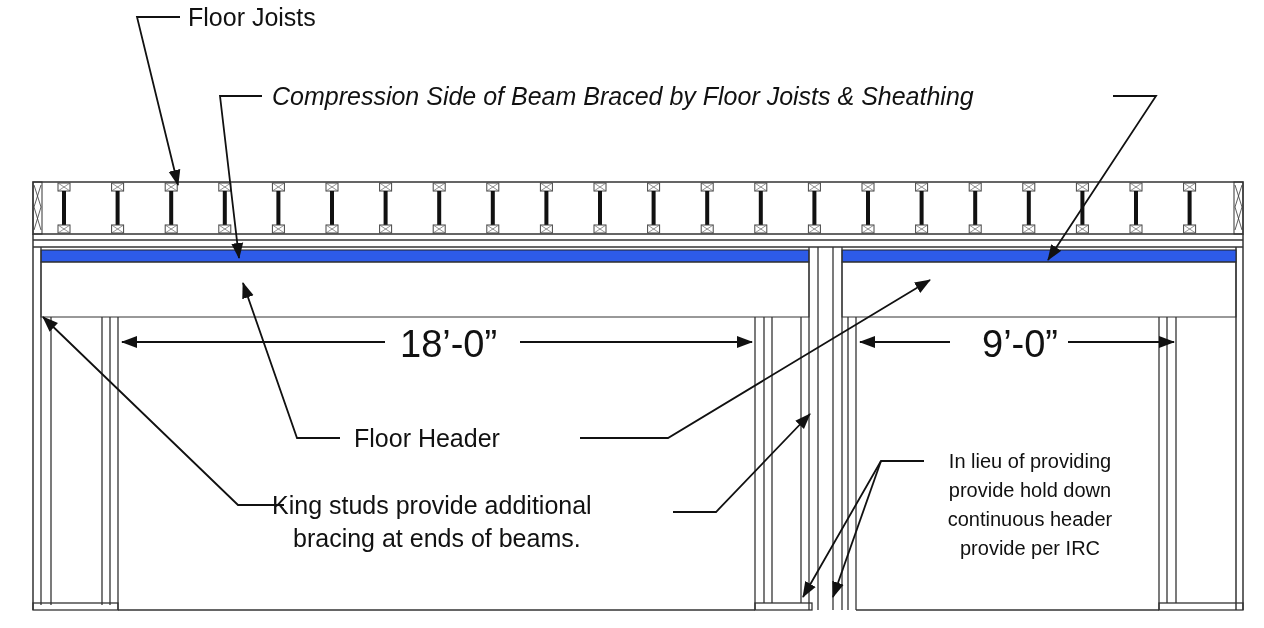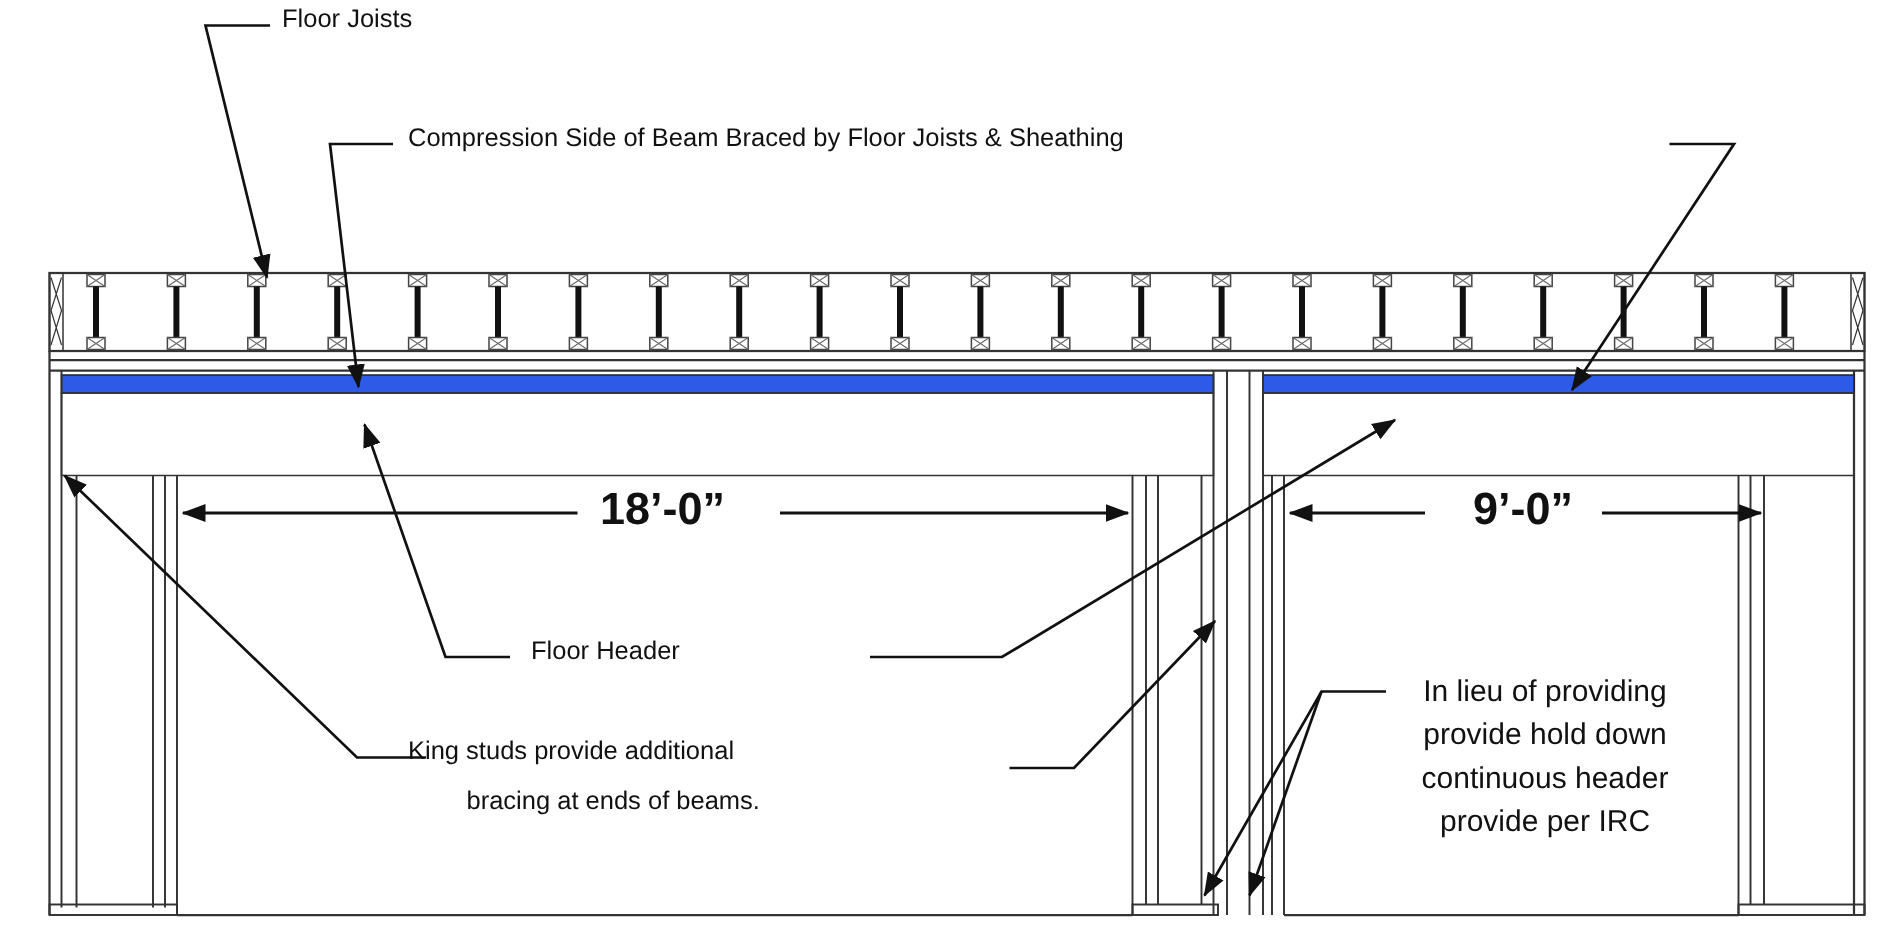--- a/index.html
+++ b/index.html
@@ -1,21 +1,21 @@
 <!DOCTYPE html>
 <html><head>
 <meta charset="utf-8">
 <style>
   html, body { margin: 0; padding: 0; background: #ffffff; }
   body { width: 1264px; height: 628px; position: relative; overflow: hidden;
          font-family: "Liberation Sans", sans-serif; }
   svg { position: absolute; left: 0; top: 0; }
   .lbl { position: absolute; color: #111; white-space: nowrap; font-family: "Liberation Sans", sans-serif; }
-  .lbl-big { font-size: 17px; }
-  .lbl-dim { font-size: 30px; font-weight: bold; }
+  .lbl-big { font-size: 25px; }
+  .lbl-dim { font-size: 38px; }
   .lbl-small { font-size: 20px; text-align: center; line-height: 29px; }
 </style>
 </head>
 <body>
 
 <svg width="1264" height="628" viewBox="0 0 1264 628">
   <defs>
     <marker id="ah" markerWidth="10" markerHeight="10" refX="9" refY="5" orient="auto" markerUnits="userSpaceOnUse">
       <path d="M0,0 L10,5 L0,10 z" fill="#111"></path>
     </marker>
@@ -269,24 +269,24 @@
 
     <path d="M284,505 L238,505 L43,317" marker-end="url(#ahL)"></path>
     <path d="M673,512 L716,512 L810,414" marker-end="url(#ahL)"></path>
 
     <path d="M924,461 L881,461 L803,597" marker-end="url(#ahL)"></path>
     <path d="M881,461 L833,597" marker-end="url(#ahL)"></path>
   </g>
 </svg>
 
 <div class="lbl lbl-big" style="left:188px; top:3px;">Floor Joists</div>
-<div class="lbl lbl-big" style="left:272px; top:82px;">Compression Side of Beam Braced by Floor Joists &amp; Sheathing</div>
+<div class="lbl lbl-big" style="left:272px; top:82px;font-style:italic;">Compression Side of Beam Braced by Floor Joists &amp; Sheathing</div>
 <div class="lbl lbl-dim" style="left:400px; top:323px;">18’-0”</div>
 <div class="lbl lbl-dim" style="left:982px; top:323px;text-align:right;">9’-0”</div>
 <div class="lbl lbl-big" style="left:354px; top:424px;">Floor Header</div>
 <div class="lbl lbl-big" style="left:272px; top:491px;">King studs provide additional</div>
-<div class="lbl lbl-big" style="left:311px; top:524px;">bracing at ends of beams.</div>
+<div class="lbl lbl-big" style="left:293px; top:524px;">bracing at ends of beams.</div>
 <div class="lbl lbl-small" style="left:920px; top:447px; width:220px;">
   <div>In lieu of providing</div>
   <div>provide hold down</div>
   <div>continuous header</div>
   <div>provide per IRC</div>
 </div>
 
 </body></html>

